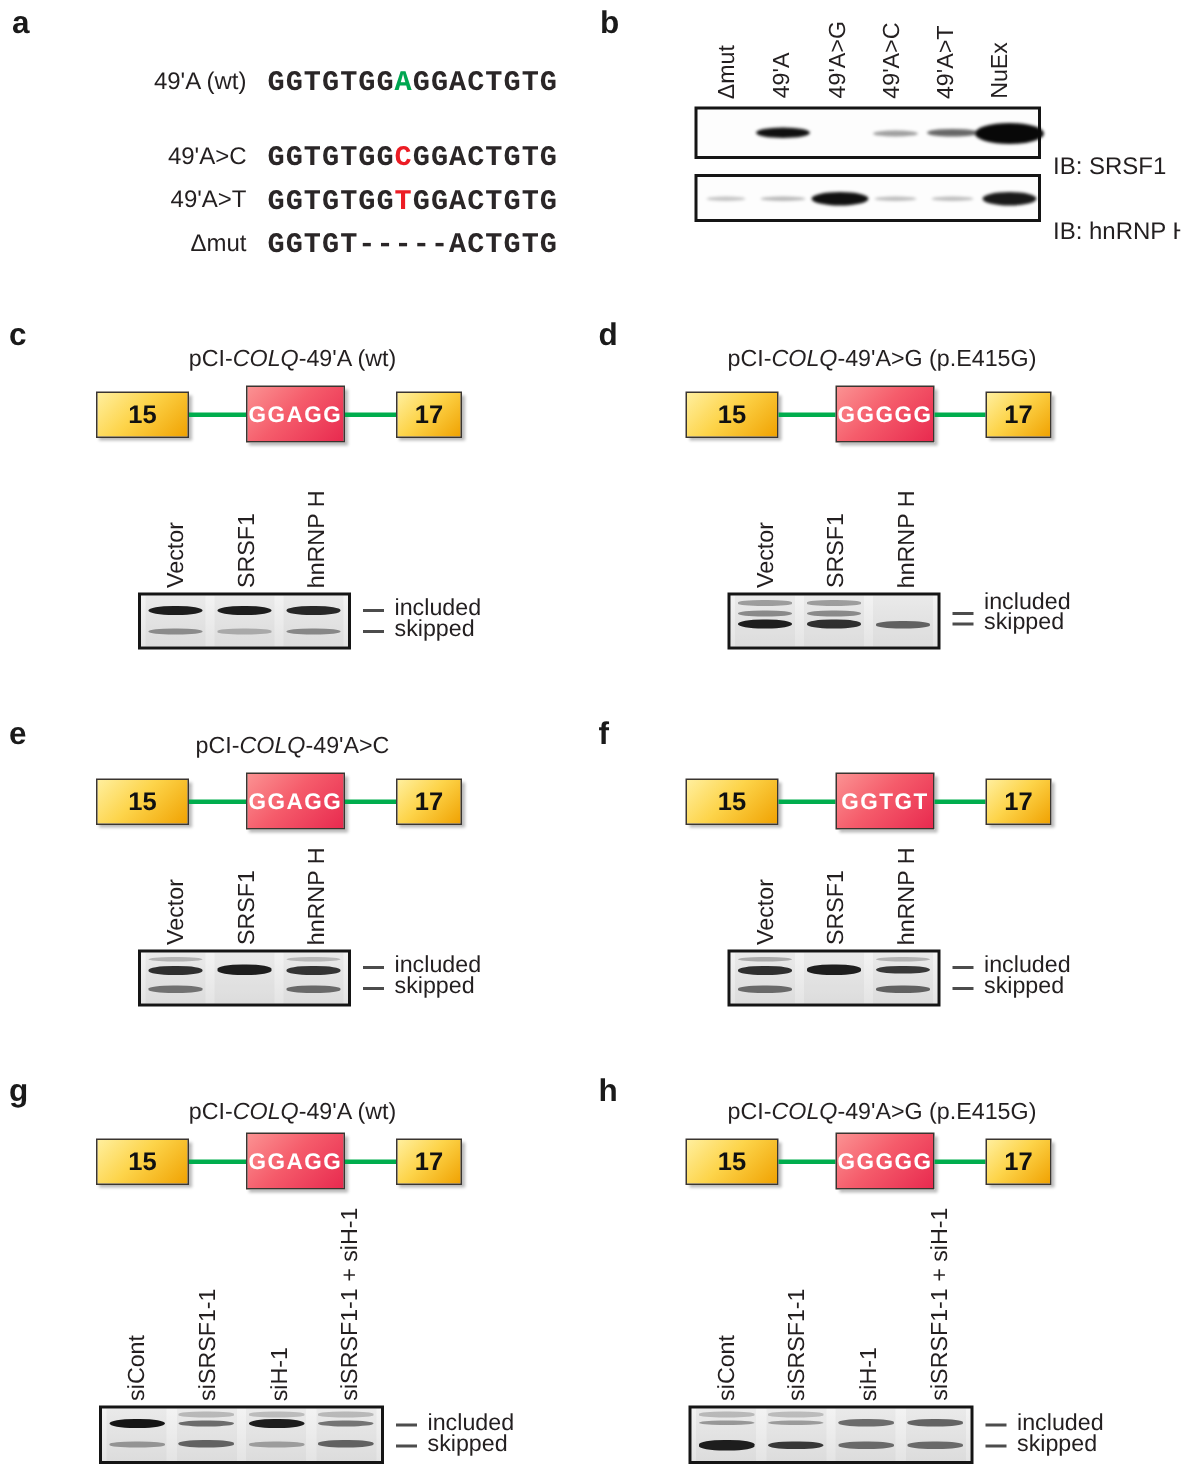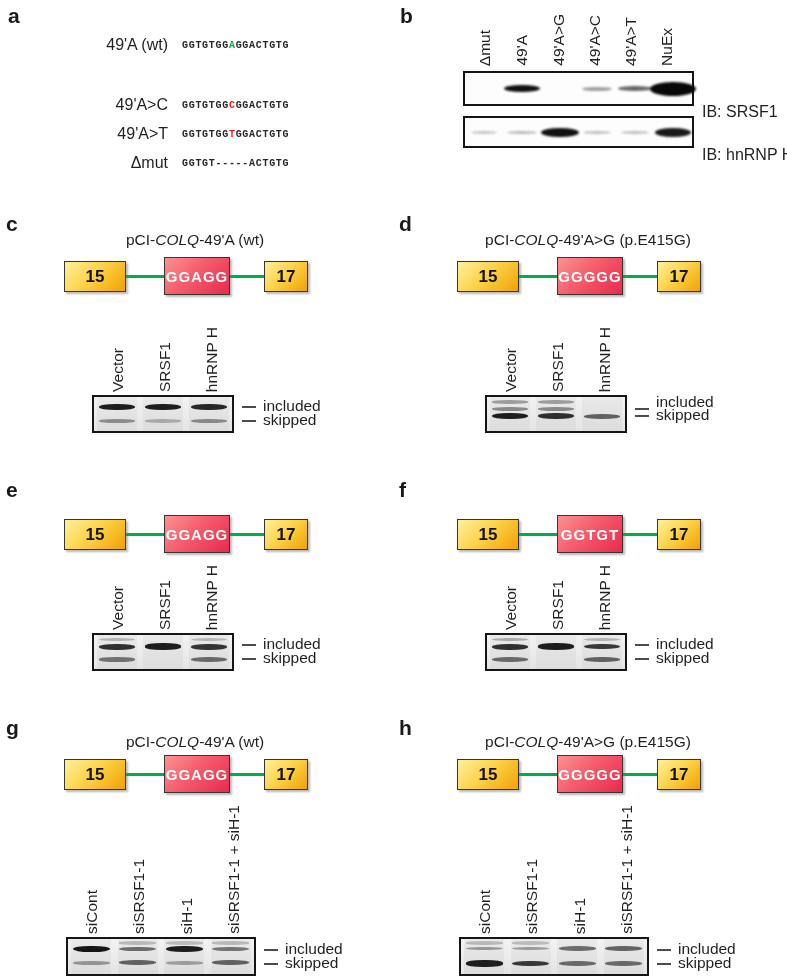--- a/index.html
+++ b/index.html
@@ -14,21 +14,21 @@
     position:relative;width:787px;height:978px;background:#ffffff;overflow:hidden;
     font-family:"Liberation Sans", sans-serif;color:var(--ink);
   }
   .pletter{position:absolute;font-size:21px;font-weight:bold;color:#1a1a1a;}
 
   
   #panel-a{position:absolute;left:0;top:0;width:390px;height:200px;}
   .seq-row{position:absolute;left:22px;width:350px;height:30px;display:flex;align-items:center;}
   .seq-label{width:152px;text-align:right;padding-right:6px;font-size:16px;white-space:nowrap;}
   .seq{margin-left:8px;font-family:"Liberation Mono", monospace;font-weight:bold;
-       font-size:10px;letter-spacing:0.7px;white-space:nowrap;color:#2a2627;}
+       font-size:19px;letter-spacing:0.7px;white-space:nowrap;color:#2a2627;}
   .seq [data-nt="wt"]{color:var(--green-nt);}
   .seq [data-nt="mut"]{color:var(--red-nt);}
   .seq [data-nt="del"]{color:#2a2627;}
 
   
   .vtext{writing-mode:vertical-rl;transform:rotate(180deg);font-size:15.5px;
          line-height:21px;white-space:nowrap;}
   .b-lane{position:absolute;bottom:calc(978px - 66px);width:22px;text-align:center;}
   
   .blot{position:absolute;background:#fdfdfd;border:2px solid #151515;}
@@ -86,21 +86,21 @@
   .gel-box.compressed .bl.skp{top:calc(52% - 9px);}
 </style>
 </head>
 <body>
 
 <div class="canvas">
 
   <div id="panel-a">
     <div class="pletter" style="left:8px;top:4px;">a</div>
 
-    <div class="seq-row" style="top:30px;">
+    <div class="seq-row" style="top:40px;">
       <div class="seq-label">49'A (wt)</div>
       <div class="seq"><span>GGTGTGG</span><span data-nt="wt">A</span><span>GGACTGTG</span></div>
     </div>
     <div class="seq-row" style="top:90px;">
       <div class="seq-label">49'A&gt;C</div>
       <div class="seq"><span>GGTGTGG</span><span data-nt="mut">C</span><span>GGACTGTG</span></div>
     </div>
     <div class="seq-row" style="top:119px;">
       <div class="seq-label">49'A&gt;T</div>
       <div class="seq"><span>GGTGTGG</span><span data-nt="mut">T</span><span>GGACTGTG</span></div>
@@ -218,20 +218,21 @@
         <div class="band" style="left: 36.67%; width: 26.67%; top: calc(15% - 1.8px); height: 3.5px; background: rgba(12, 12, 12, 0.34);"></div>
         <div class="band" style="left: 36.67%; width: 26.67%; top: calc(36% - 2.1px); height: 4.12px; background: rgba(12, 12, 12, 0.42);"></div>
         <div class="band" style="left: 36.67%; width: 26.67%; top: calc(57% - 3px); height: 5.975px; background: rgba(12, 12, 12, 0.84);"></div>
         <div class="streak" style="left: 69%; width: 28.67%;"></div>
         <div class="band" style="left: 70%; width: 26.67%; top: calc(57% - 2.5px); height: 4.925px; background: rgba(12, 12, 12, 0.6);"></div>
       </div>
   </div>
 
   <div id="panel-e" class="mini v-ef">
     <div class="pl">e</div>
+    <div class="m-title"><span>pCI-</span><span class="gene">COLQ</span><span>-49'A&gt;C</span></div>
     <div class="construct">
       <div class="exon left">15</div>
       <div class="intron l"></div>
       <div class="motif">GGAGG</div>
       <div class="intron r"></div>
       <div class="exon right">17</div>
     </div>
     <div class="gel-box g3">
       <div class="glabel i0">
           <div class="vtext">Vector</div>

